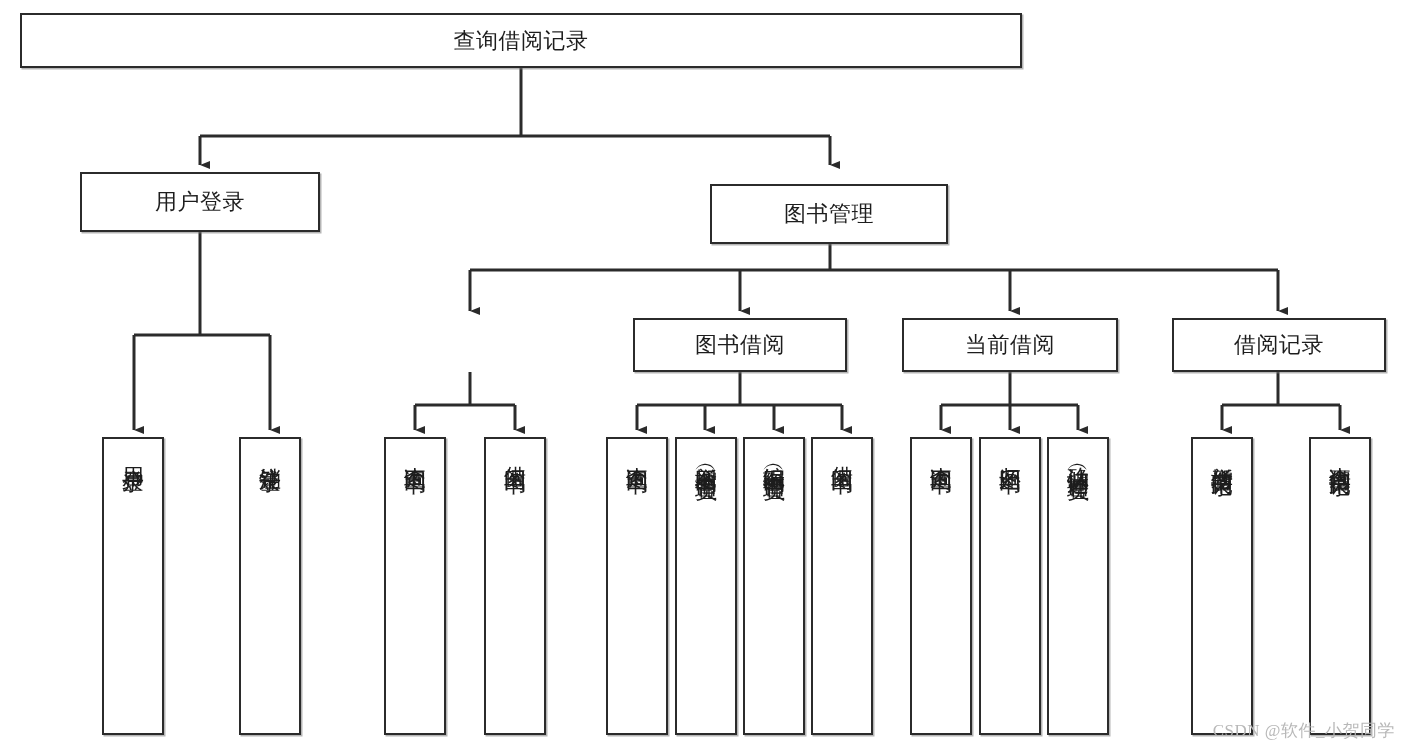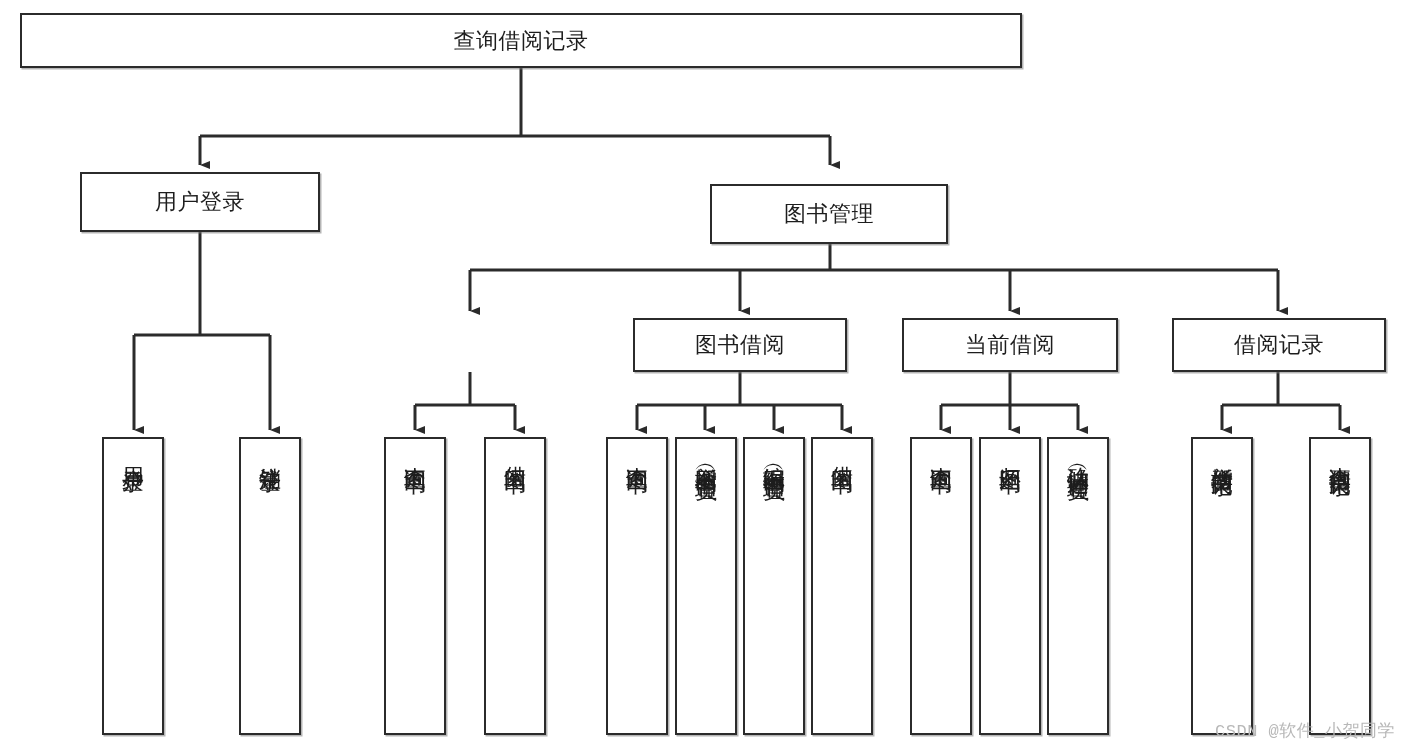--- a/index.html
+++ b/index.html
@@ -68,21 +68,21 @@
 
   #watermark {
     position: absolute;
     right: 10px;
     bottom: 5px;
     font-size: 17px;
     color: #b8b8b8;
     letter-spacing: 0.5px;
     z-index: 6;
     white-space: nowrap;
-    font-family: Liberation Mono, monospace;
+    font-family: Liberation Serif, serif;
   }
 </style>
 </head>
 <body>
 
 <div id="diagram-root">
 
   <svg id="edge-layer" viewBox="0 0 1405 747" width="1405" height="747" xmlns="http://www.w3.org/2000/svg">
     <defs>
       <marker id="arrow" viewBox="0 0 12 12" refX="5.5" refY="11" markerWidth="11" markerHeight="11" orient="auto-start-reverse" markerUnits="userSpaceOnUse">

